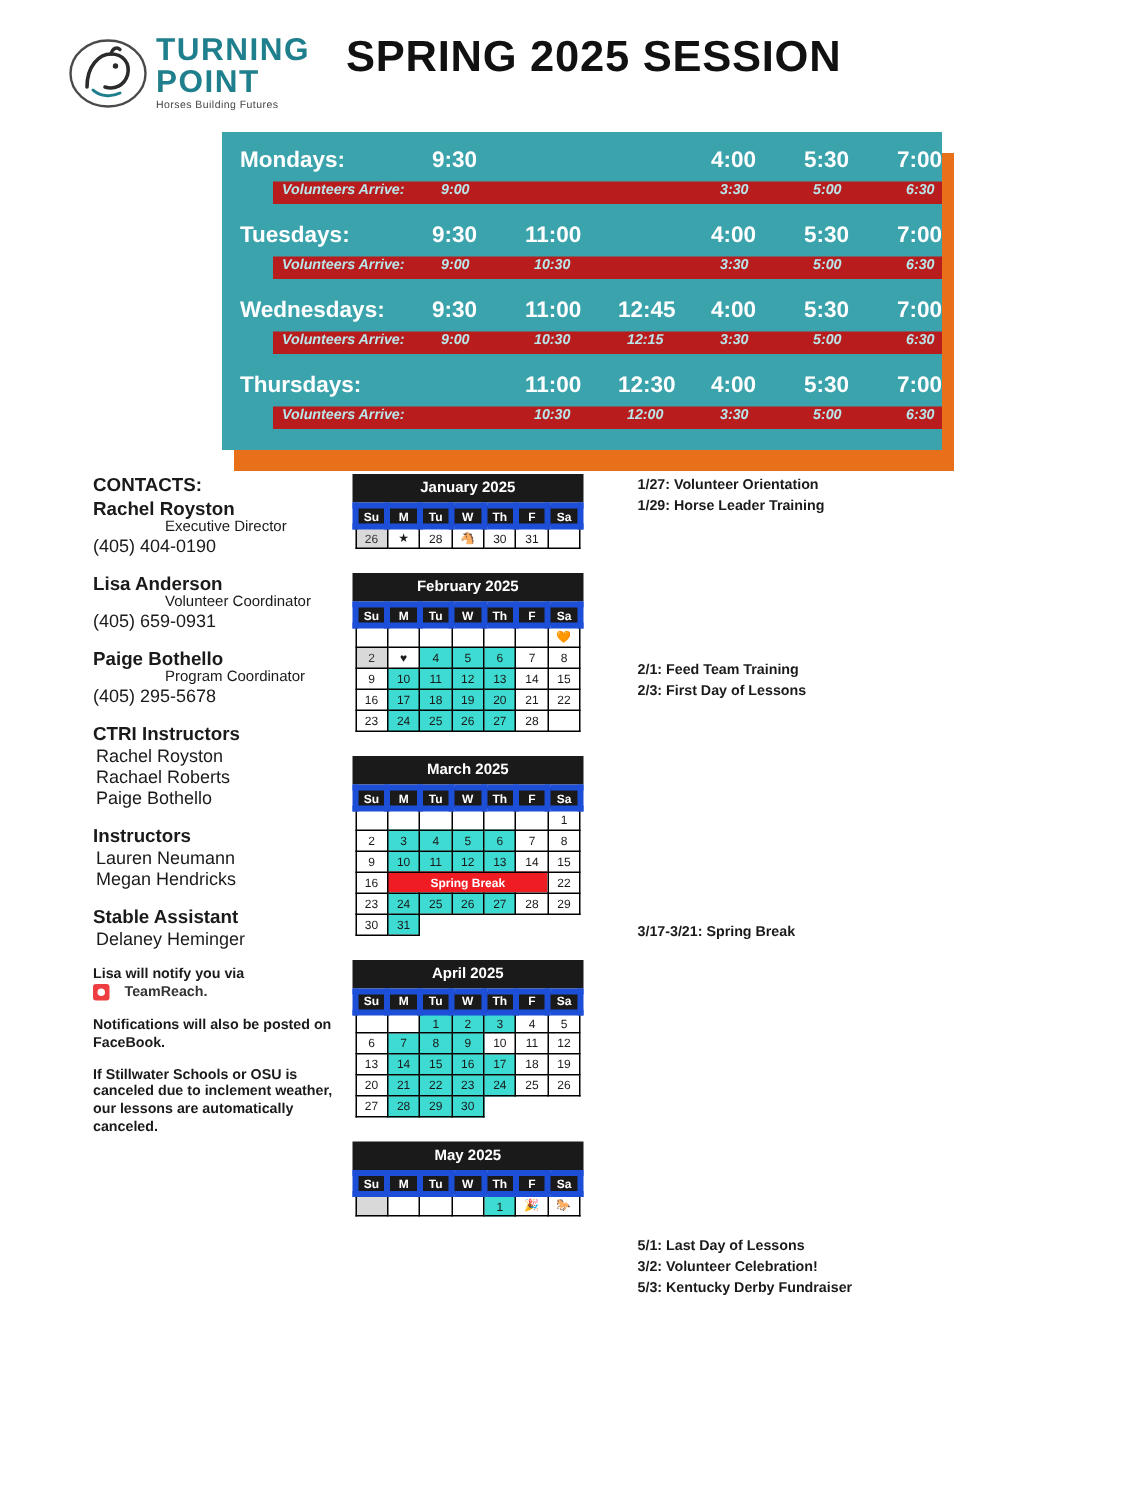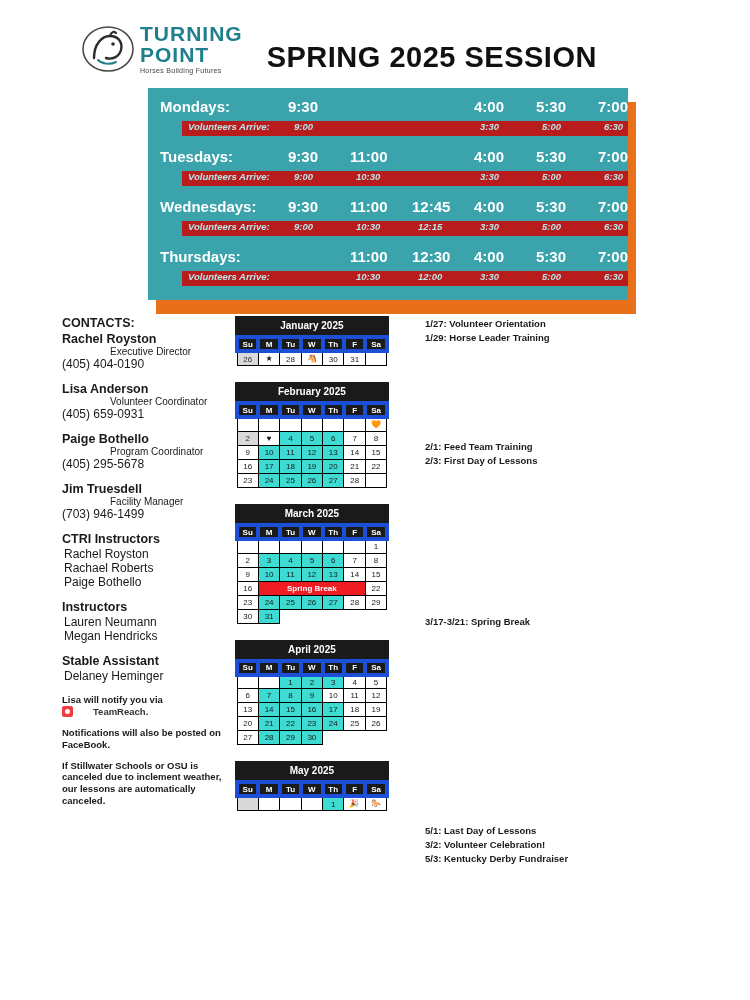--- a/index.html
+++ b/index.html
@@ -8,22 +8,22 @@
     width:750px; height:1000px;
     background:#ffffff;
     font-family:"Liberation Sans", sans-serif;
     color:#1a1a1a;
     position:relative;
     overflow:hidden;
   }
 
   
   .header {
-    display:flex; align-items:flex-end;
-    padding:22px 0 6px 80px;
+    display:flex; align-items:flex-start;
+    padding:22px 0 6px 44px;
   }
   .logo { display:flex; align-items:center; gap:4px; }
   .logo-mark { width:56px; height:52px; position:relative; }
   .logo-text { line-height:1; }
   .logo-line1 {
     font-size:21px; font-weight:bold; letter-spacing:1px;
     color:#1f7f8c;
   }
   .logo-line2 {
     font-size:21px; font-weight:bold; letter-spacing:1px;
@@ -89,21 +89,21 @@
   .person-phone { font-size:12px; }
   .group { margin-bottom:11px; }
   .group-title { font-size:12.5px; font-weight:bold; margin-bottom:1px;}
   .group-item { font-size:12px; padding-left:2px;}
 
   .foot-note {
     font-size:9.5px; font-weight:bold; line-height:1.25;
     margin-bottom:9px; max-width:215px;
   }
   .tr-badge {
-    display:inline-flex; align-items:flex-start; gap:20px;
+    display:inline-flex; align-items:flex-start; gap:10px;
     vertical-align:-2px;
   }
   .tr-sq {
     width:11px; height:11px; background:#ef3e42; border-radius:2px;
     display:inline-block; position:relative;
   }
   .tr-sq::after{
     content:""; position:absolute; left:3px; top:3px;
     width:5px; height:5px; background:#fff; border-radius:50%;
   }
@@ -274,25 +274,20 @@
         <div class="person">
           <div class="person-name">Lisa Anderson</div>
           <div class="person-role">Volunteer Coordinator</div>
           <div class="person-phone">(405) 659-0931</div>
         </div>
         <div class="person">
           <div class="person-name">Paige Bothello</div>
           <div class="person-role">Program Coordinator</div>
           <div class="person-phone">(405) 295-5678</div>
         </div>
-        <div class="person">
-          <div class="person-name">Jim Truesdell</div>
-          <div class="person-role">Facility Manager</div>
-          <div class="person-phone">(703) 946-1499</div>
-        </div>
       </div>
     <div id="groups">
         <div class="group">
           <div class="group-title">CTRI Instructors</div>
           <div class="group-item">Rachel Royston</div>
           <div class="group-item">Rachael Roberts</div>
           <div class="group-item">Paige Bothello</div>
         </div>
         <div class="group">
           <div class="group-title">Instructors</div>

